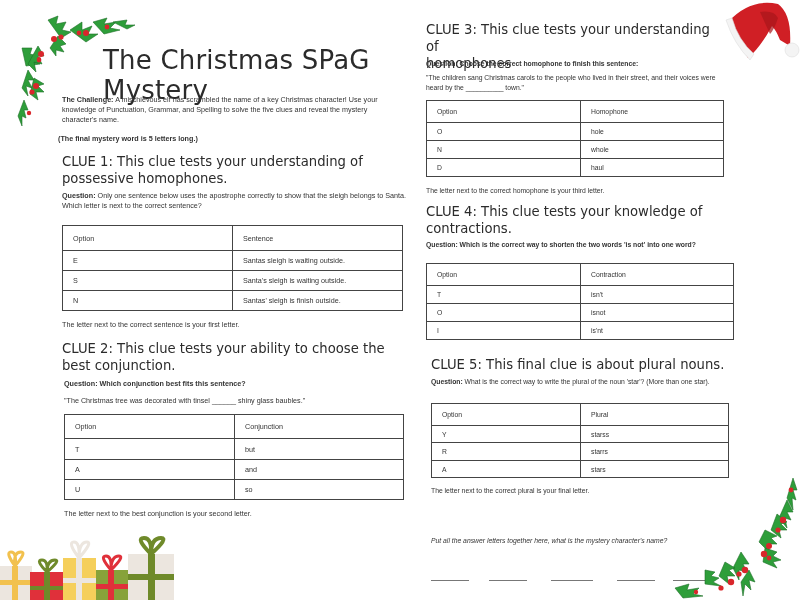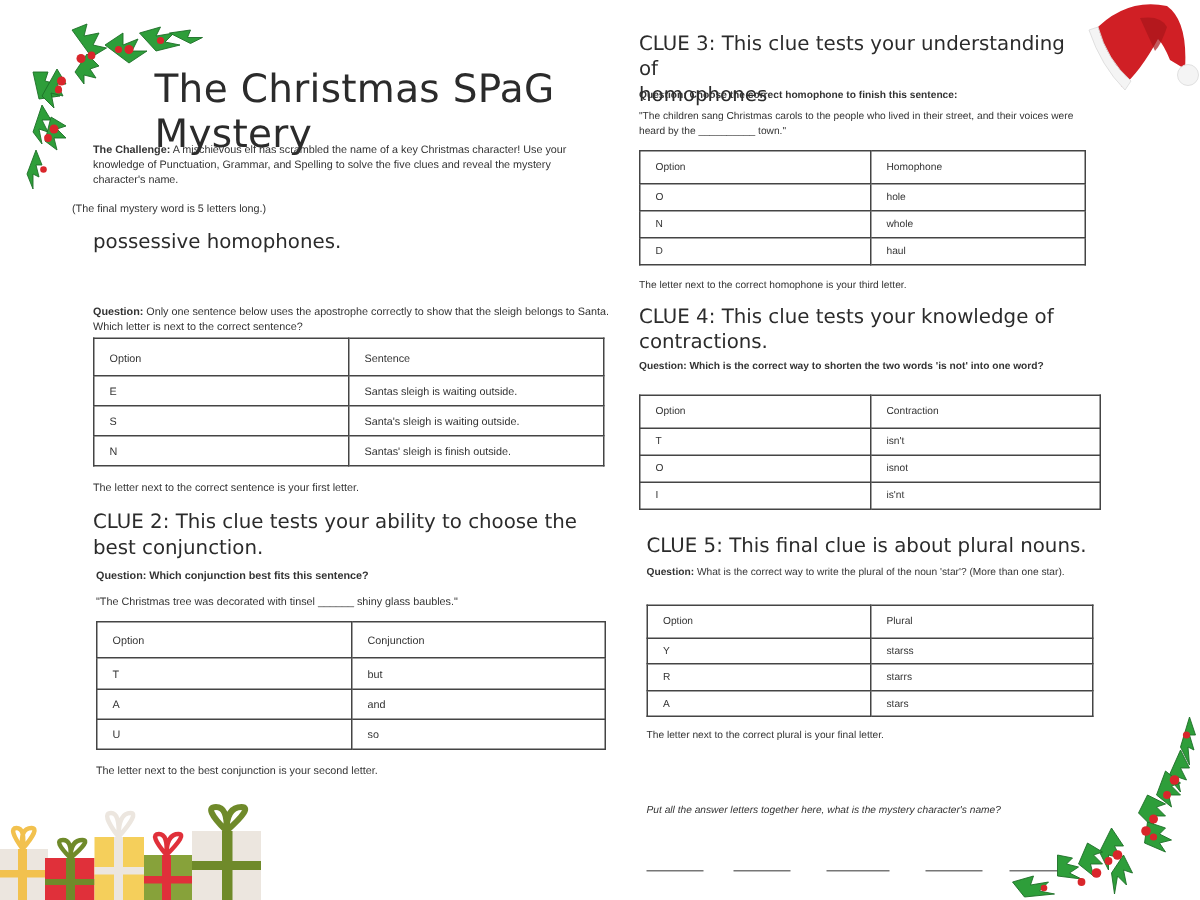--- a/index.html
+++ b/index.html
@@ -58,26 +58,27 @@
         <circle cx="21" cy="105" r="2.2"></circle>
       </g>
     </svg>
   </div>
 
   <div class="title">The Christmas SPaG Mystery</div>
 
   <div class="abs small" style="left:62px;top:95px;width:340px;">
     <b>The Challenge:</b><span> A mischievous elf has scrambled the name of a key Christmas character! Use your knowledge of Punctuation, Grammar, and Spelling to solve the five clues and reveal the mystery character's name.</span>
   </div>
-  <div class="abs small" style="left:48px;top:134px;font-weight:normal;">(The final mystery word is 5 letters long.)</div>
+  <div class="abs small" style="left:58px;top:134px;font-weight:bold;">(The final mystery word is 5 letters long.)</div>
 
   <div class="abs clue-h" style="left:62px;top:153px;width:345px;">
+    <div>CLUE 1: This clue tests your understanding of</div>
     <div>possessive homophones.</div>
   </div>
-  <div class="abs small" style="left:62px;top:203px;width:345px;">
+  <div class="abs small" style="left:62px;top:191px;width:345px;">
     <b>Question:</b><span> Only one sentence below uses the apostrophe correctly to show that the sleigh belongs to Santa. Which letter is next to the correct sentence?</span>
   </div>
   <table class="clue" style="left:62px;top:225px;width:341px;">
     <tbody>
         <tr style="height:25px;">
       <td style="width:170px;">Option</td>
       <td>Sentence</td>
     </tr>
     <tr style="height:20px;">
       <td>E</td>

